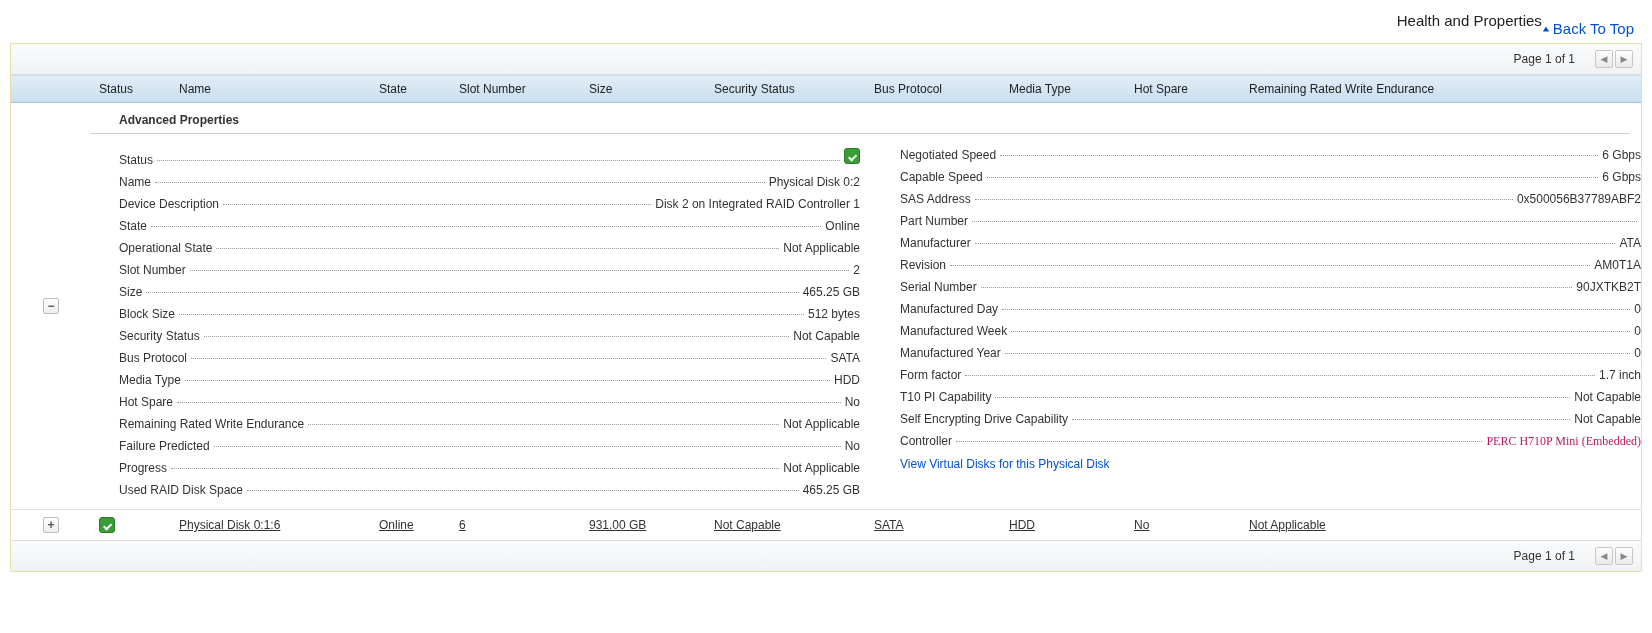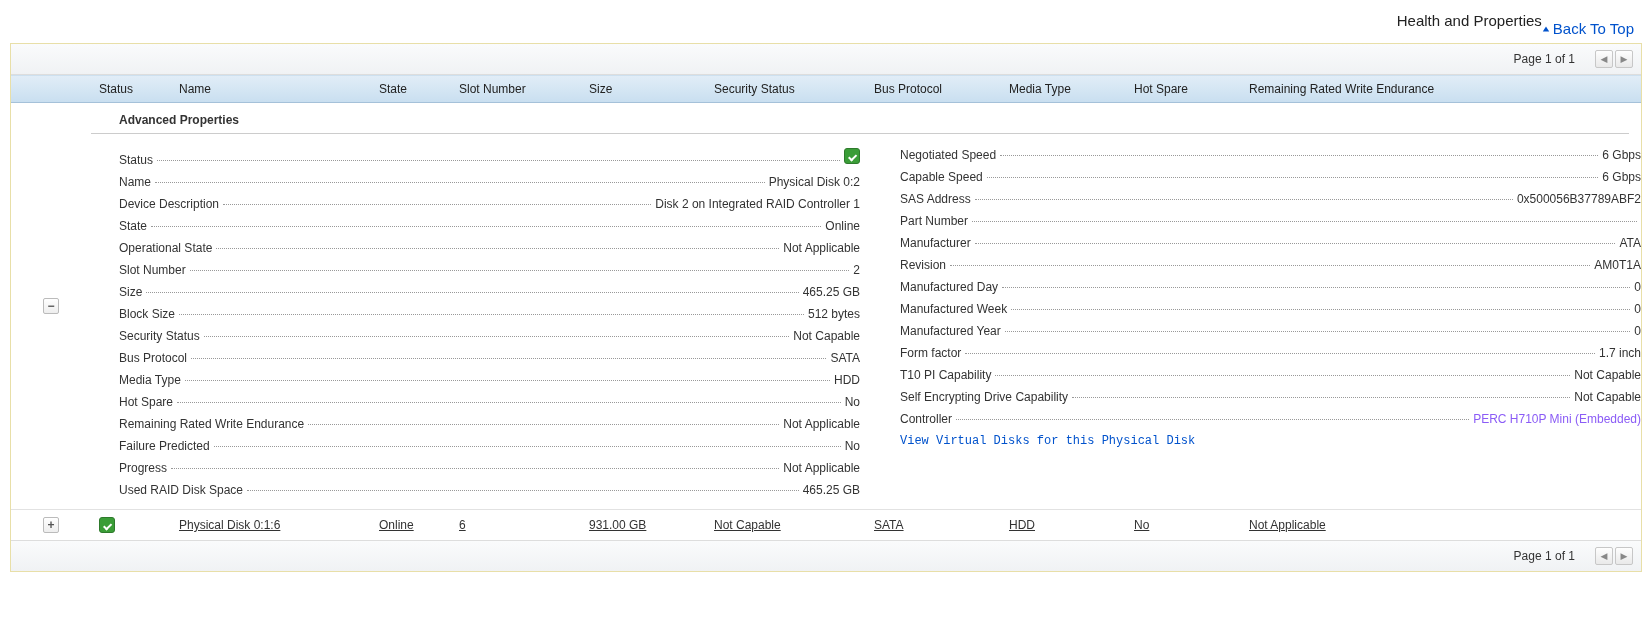--- a/index.html
+++ b/index.html
@@ -144,28 +144,28 @@
       flex: 1;
       border-bottom: 1px dotted #999;
       margin: 0 4px;
       position: relative;
       top: -3px;
     }
     .prop-value {
       white-space: nowrap;
     }
     .prop-value.link {
-      color: #8b5cf6;
+      color: #be185d;
       cursor: pointer;
+      font-family: Liberation Serif, serif;
     }
     .solo-link {
       color: #0052cc;
       cursor: pointer;
       font-size: 12px;
-      font-family: Liberation Mono, monospace;
     }
     .check-icon {
       width: 16px;
       height: 16px;
       background: #3a9d37;
       border: 1px solid #2e7a2c;
       border-radius: 3px;
       position: relative;
       display: inline-block;
     }
@@ -354,20 +354,25 @@
               <span class="prop-label">Manufacturer</span>
               <span class="prop-dots"></span>
               <span class="prop-value">ATA</span>
             </div>
             <div class="prop-row">
               <span class="prop-label">Revision</span>
               <span class="prop-dots"></span>
               <span class="prop-value">AM0T1A</span>
             </div>
             <div class="prop-row">
+              <span class="prop-label">Serial Number</span>
+              <span class="prop-dots"></span>
+              <span class="prop-value">90JXTKB2T</span>
+            </div>
+            <div class="prop-row">
               <span class="prop-label">Manufactured Day</span>
               <span class="prop-dots"></span>
               <span class="prop-value">0</span>
             </div>
             <div class="prop-row">
               <span class="prop-label">Manufactured Week</span>
               <span class="prop-dots"></span>
               <span class="prop-value">0</span>
             </div>
             <div class="prop-row">

